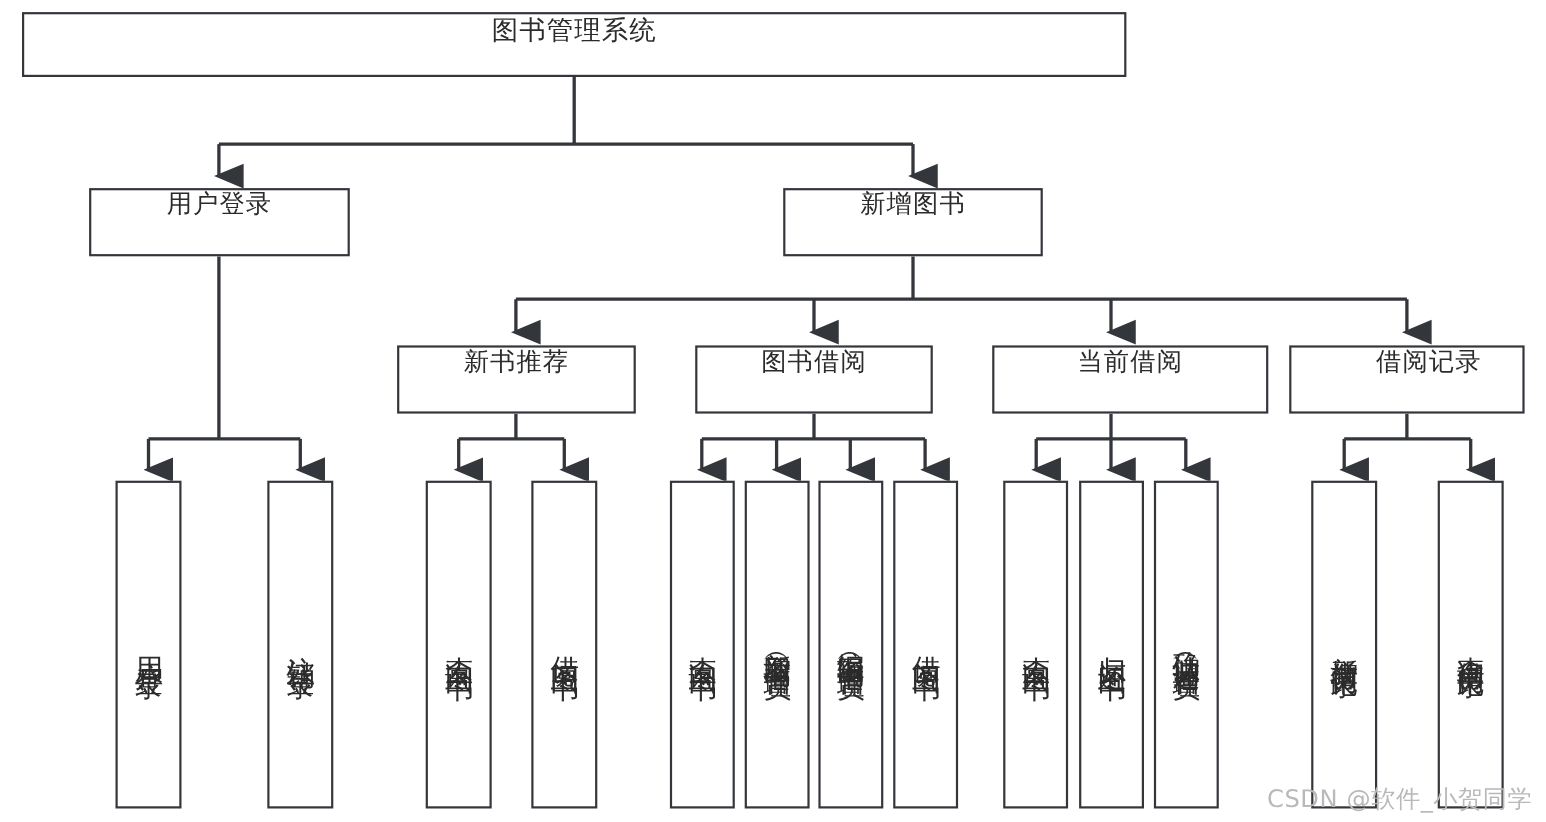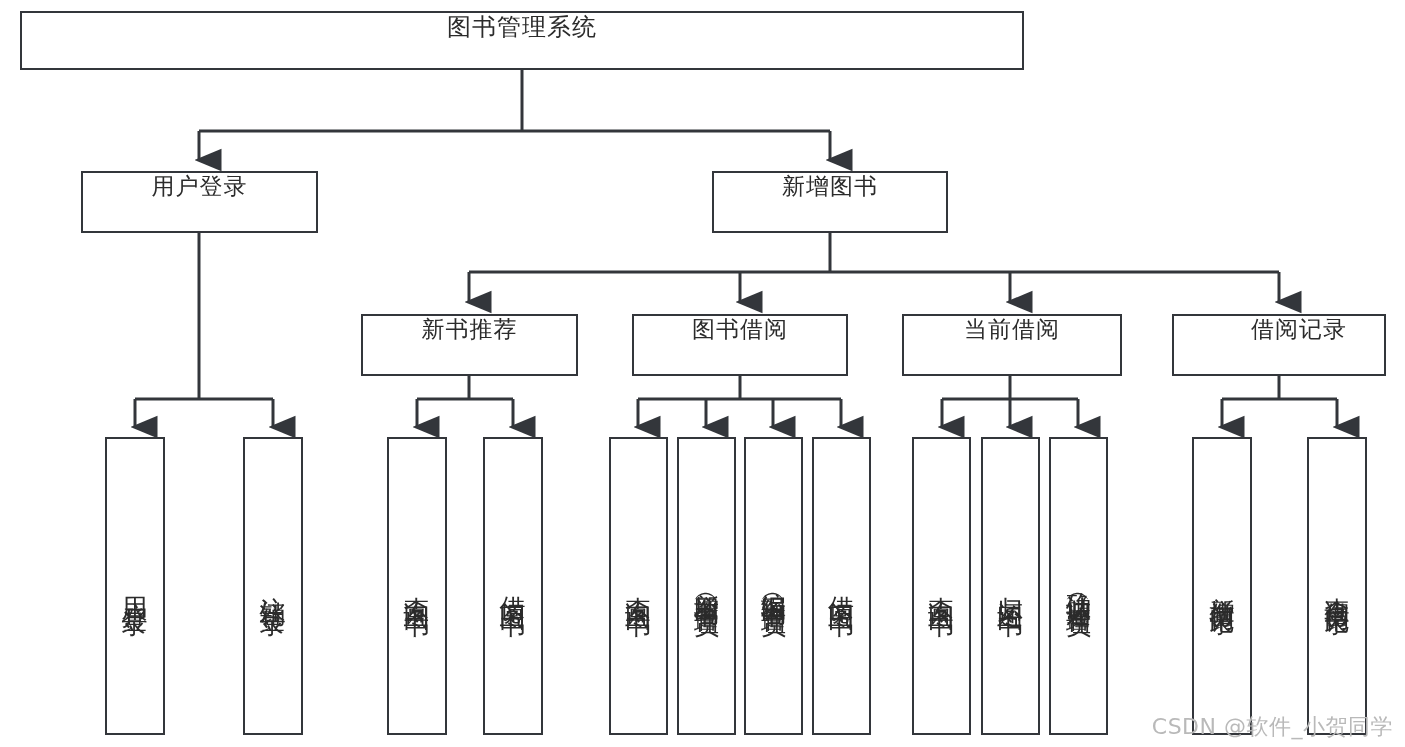--- a/index.html
+++ b/index.html
@@ -144,21 +144,21 @@
   <div class="node h" style="left:712px; top:171px; width:236px; height:62px;">
     <span class="label">新增图书</span>
   </div>
 
   <div class="node h" style="left:361px; top:314px; width:217px; height:62px;">
     <span class="label">新书推荐</span>
   </div>
   <div class="node h" style="left:632px; top:314px; width:216px; height:62px;">
     <span class="label">图书借阅</span>
   </div>
-  <div class="node h" style="left:902px; top:314px; width:220px; height:62px;">
+  <div class="node h" style="left:902px; top:314px; width:251px; height:62px;">
     <span class="label">当前借阅</span>
   </div>
   <div class="node h" style="left:1172px; top:314px; width:214px; height:62px;padding-left:40px;">
     <span class="label">借阅记录</span>
   </div>
 
   <div class="node v" style="left:105px; top:437px; width:60px; height:298px;">
     <span class="label">用户登录</span>
   </div>
   <div class="node v" style="left:243px; top:437px; width:60px; height:298px;">

